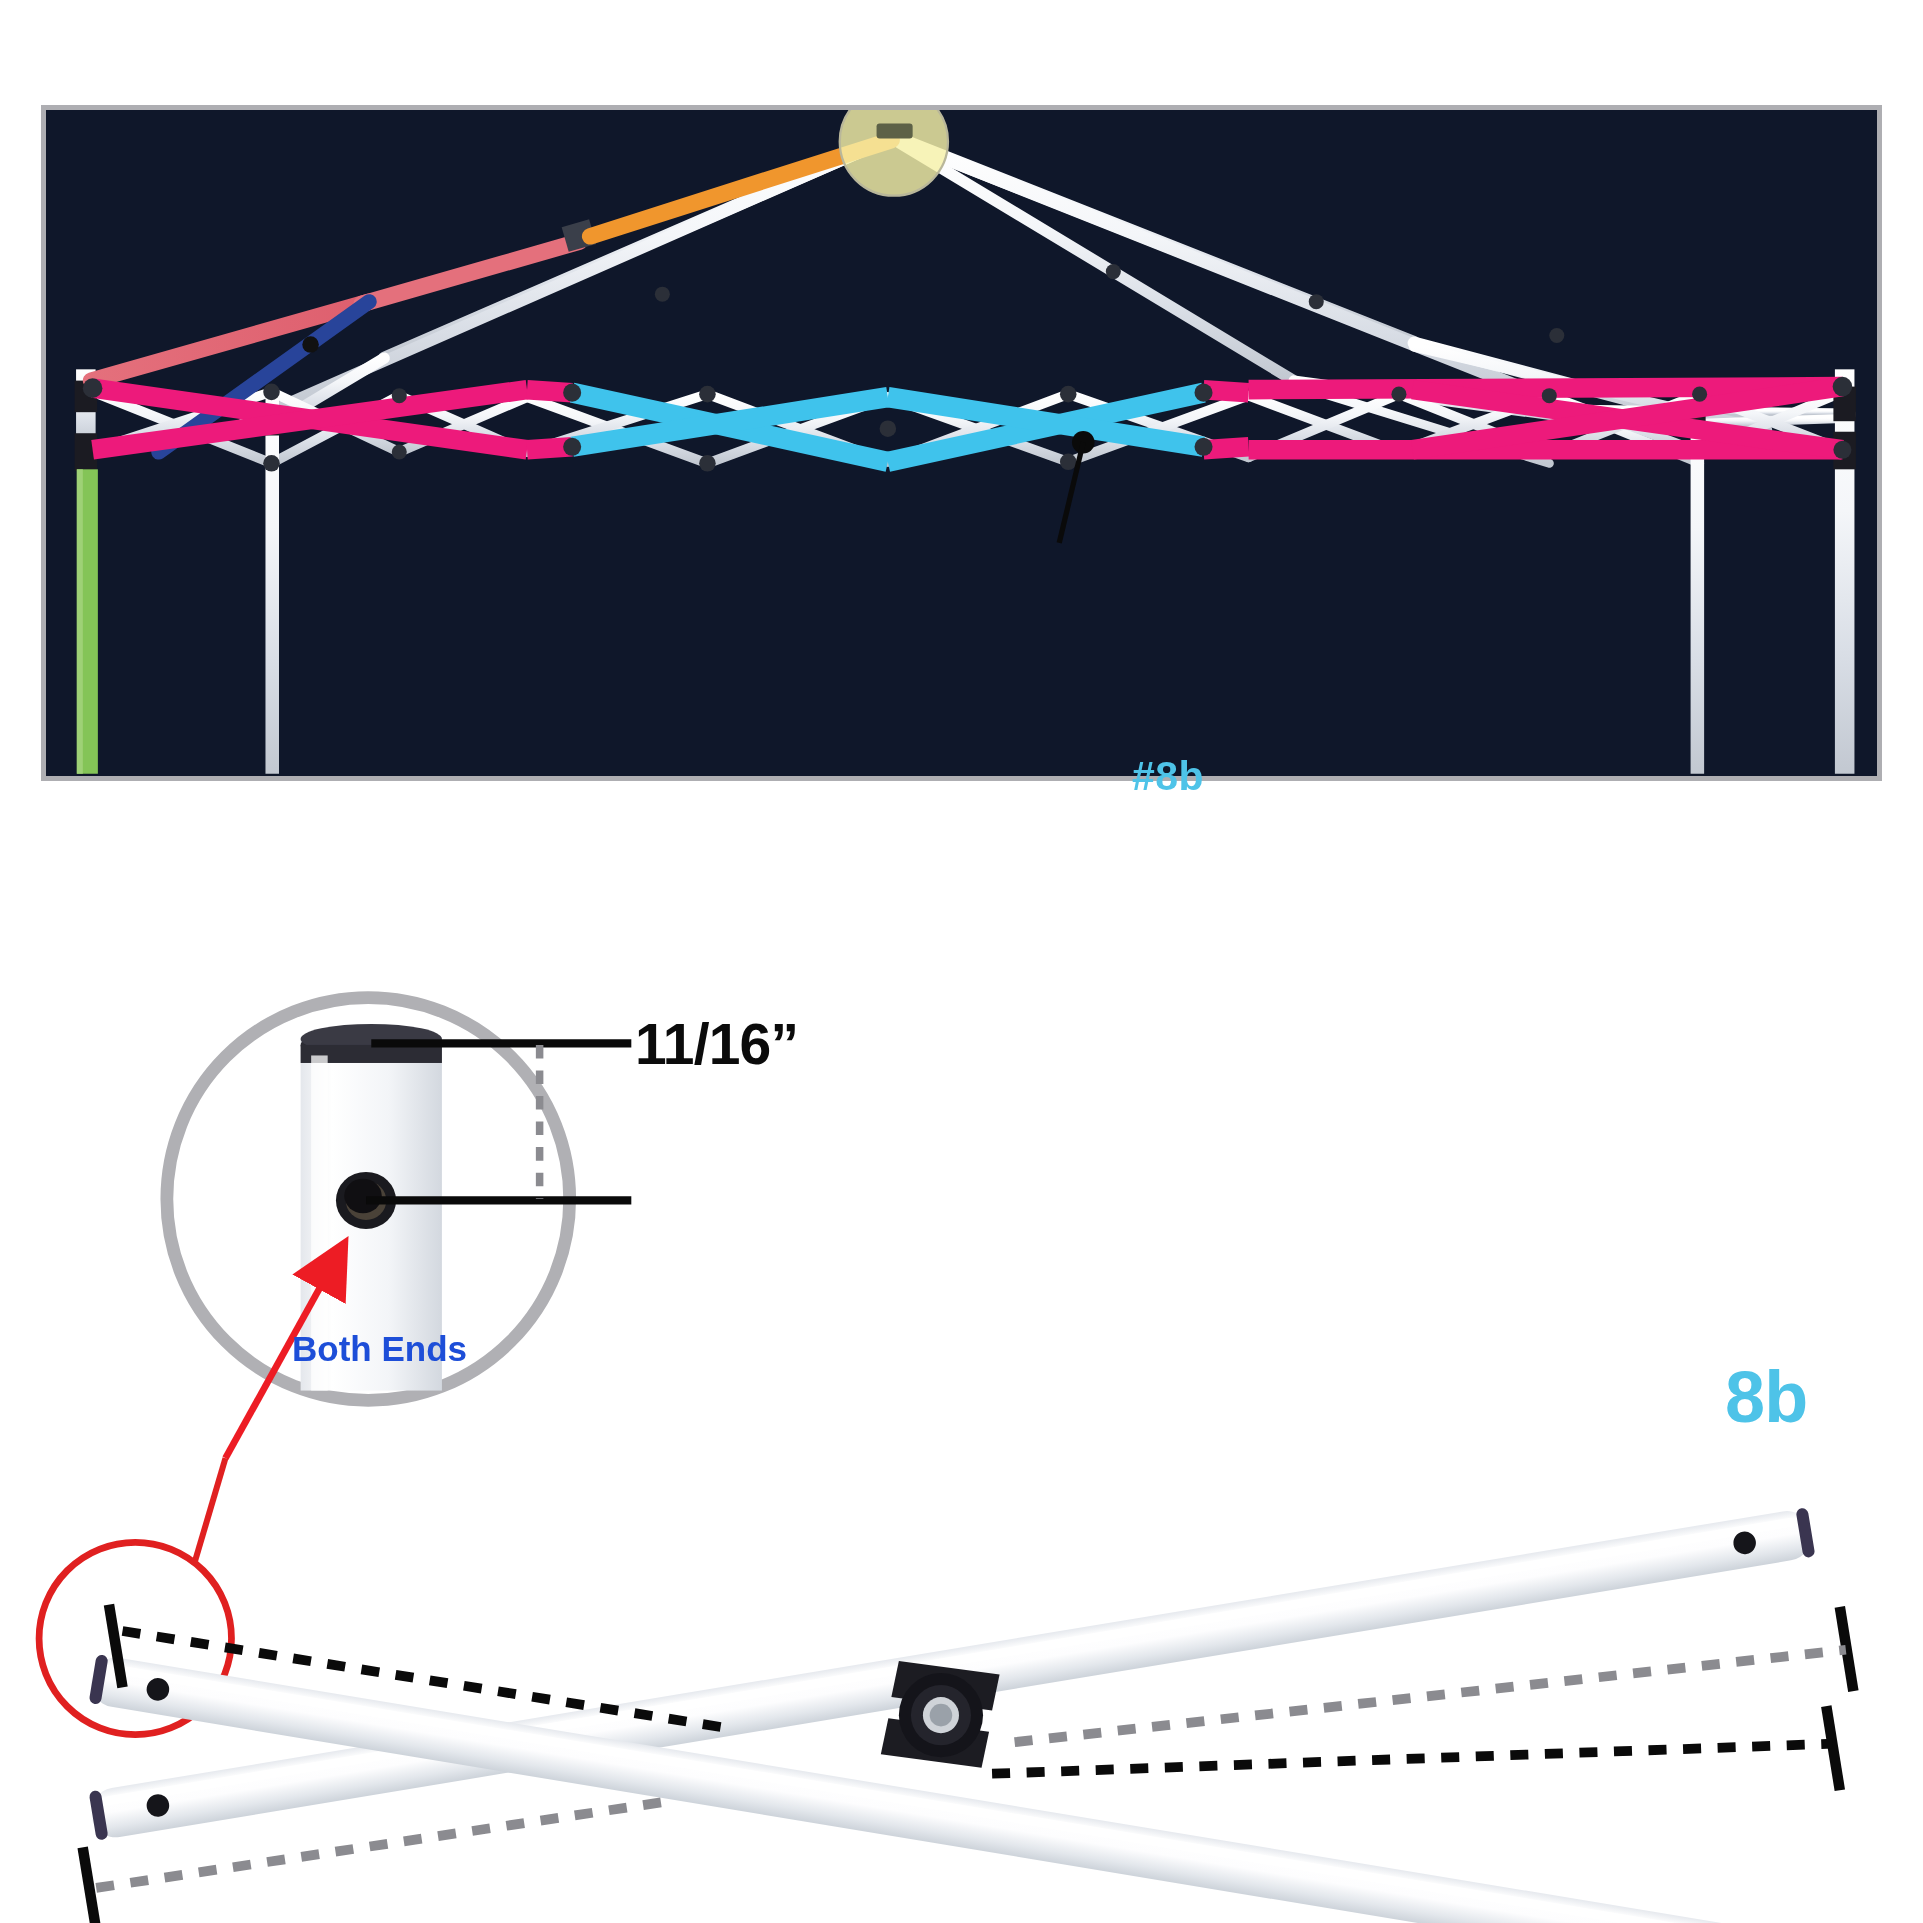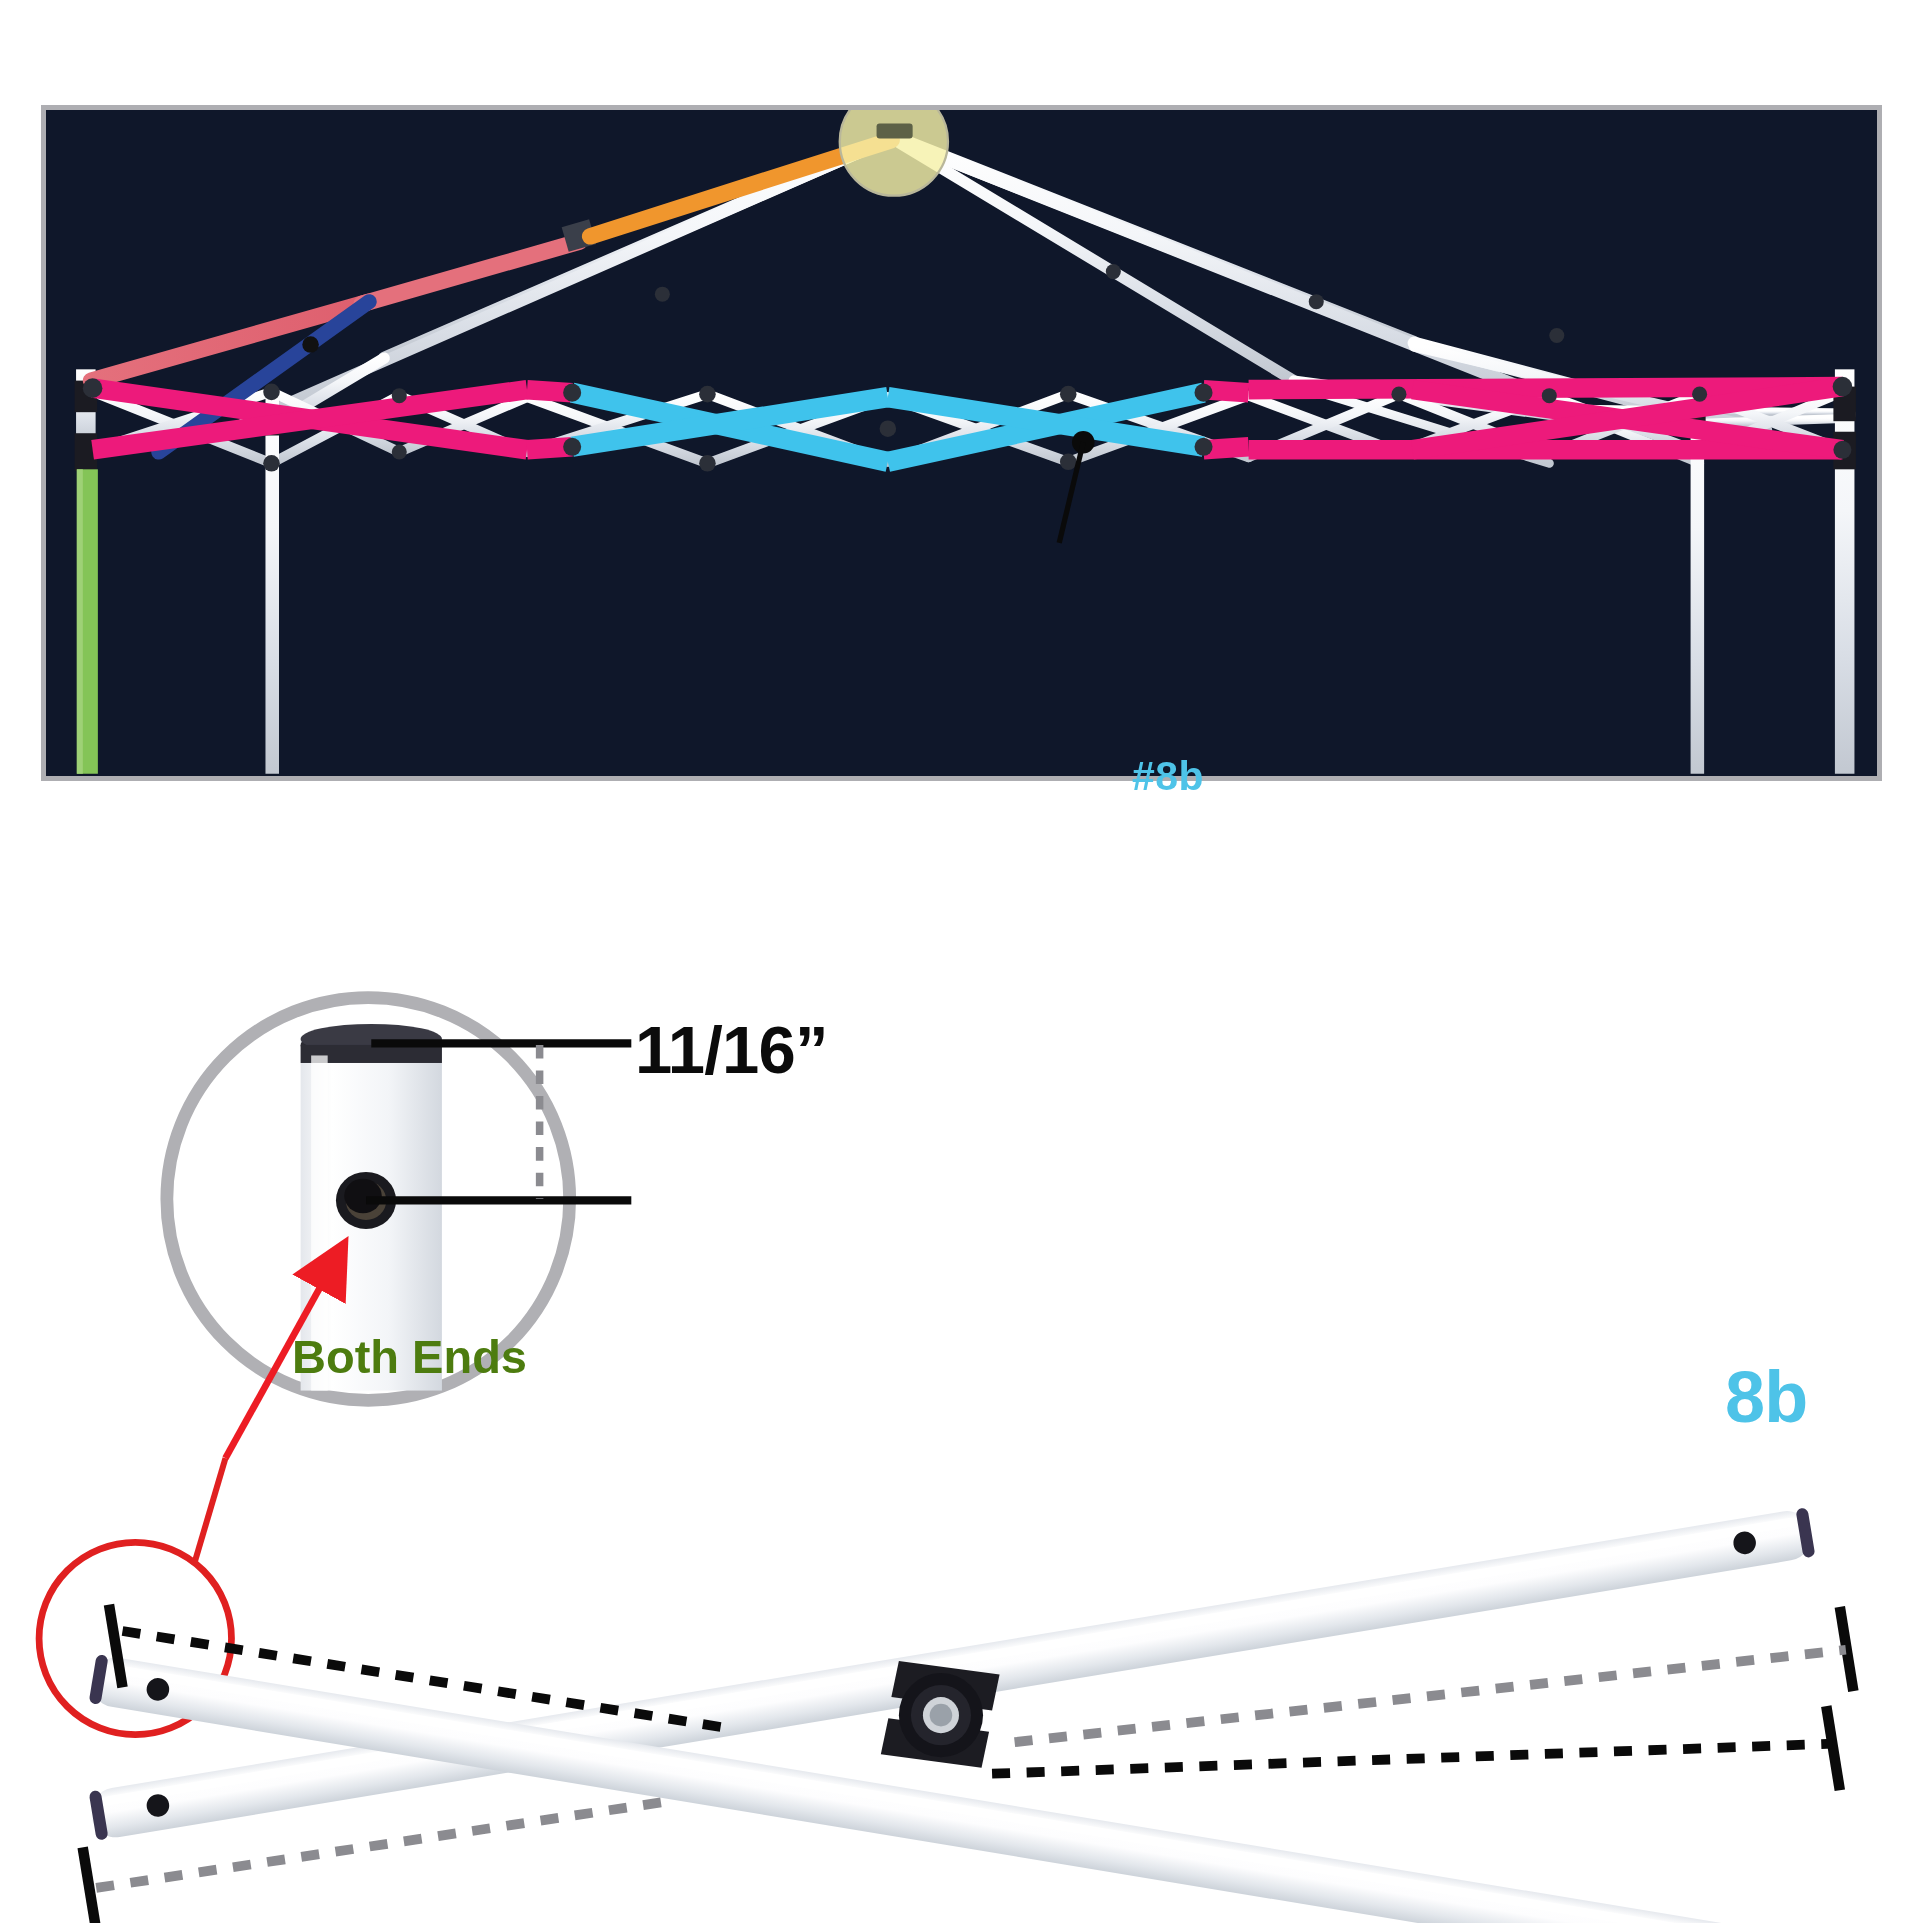--- a/index.html
+++ b/index.html
@@ -19,26 +19,26 @@
     font-size:41px; font-weight:bold; color:#4EC3E8;
     letter-spacing:0.4px; white-space:nowrap;
   }
 
   
   #detail-section{position:absolute;left:0;top:797px;width:1924px;height:1127px;}
   #detail-svg{position:absolute;left:0;top:0;width:1924px;height:1127px;display:block;}
 
   #dim-1116{
     position:absolute; left:635px; top:1011px;
-    font-size:67px; font-weight:bold; color:#0b0b0b;
+    font-size:57px; font-weight:bold; color:#0b0b0b;
     letter-spacing:-0.8px; white-space:nowrap;
   }
   #both-ends{
     position:absolute; left:292px; top:1329px;
-    font-size:47px; font-weight:bold; color:#4d7c0f; white-space:nowrap;
+    font-size:35px; font-weight:bold; color:#1d4ed8; white-space:nowrap;
   }
   #part-number-big{
     position:absolute; left:1725px; top:1356px;
     font-size:72px; font-weight:bold; color:#4EC3E8;
     letter-spacing:-0.8px; white-space:nowrap;
   }
 </style>
 </head>
 <body>
 

